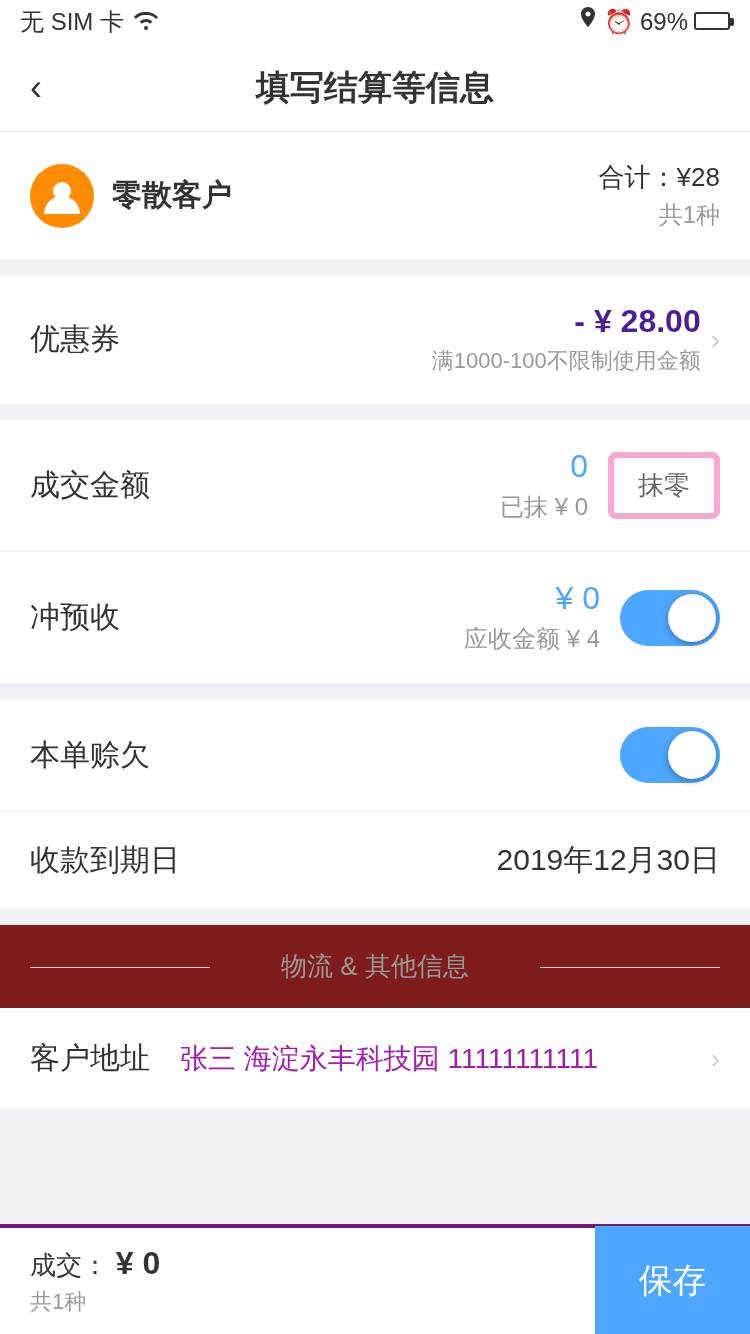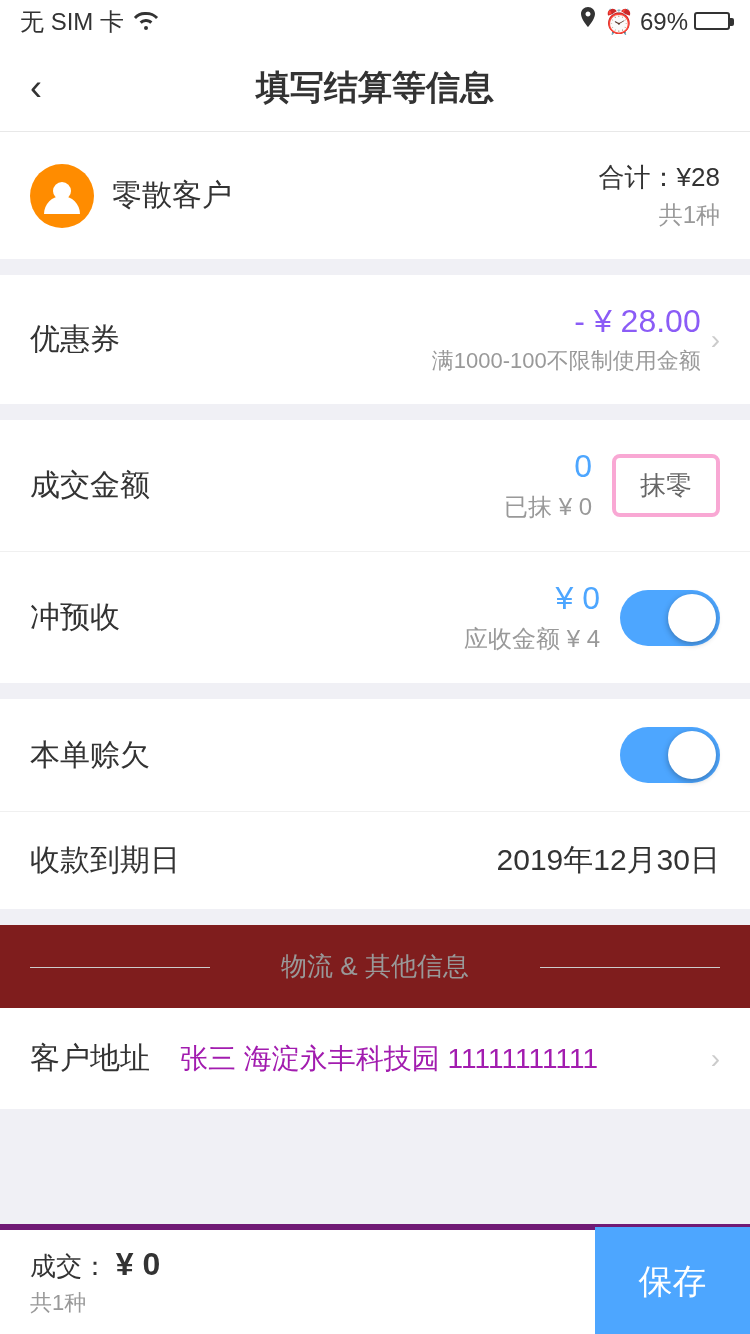--- a/index.html
+++ b/index.html
@@ -70,20 +70,21 @@
       padding: 28px 30px;
       display: flex;
       align-items: center;
       justify-content: space-between;
       margin-bottom: 16px;
     }
     .customer-left {
       display: flex;
       align-items: center;
       gap: 18px;
+      font-weight: bold;
     }
     .avatar {
       width: 64px;
       height: 64px;
       border-radius: 50%;
       background: #ff8c00;
       display: flex;
       align-items: center;
       justify-content: center;
     }
@@ -97,21 +98,21 @@
     .coupon-row {
       background: #fff;
       padding: 28px 30px;
       display: flex;
       align-items: center;
       justify-content: space-between;
       margin-bottom: 16px;
     }
     .coupon-label { font-size: 30px; color: #333; }
     .coupon-right { text-align: right; }
-    .coupon-amount { font-size: 32px; color: #8b5cf6; font-weight: 400; }
+    .coupon-amount { font-size: 32px; color: #4c1d95; font-weight: 700; }
     .coupon-desc { font-size: 22px; color: #999; margin-top: 6px; }
     .coupon-arrow { font-size: 28px; color: #ccc; margin-left: 10px; }
     .coupon-right-wrap { display: flex; align-items: center; }
 
     
     .section-card {
       background: #fff;
       margin-bottom: 16px;
     }
     .field-row {
@@ -122,21 +123,21 @@
       border-bottom: 1px solid #f0f0f0;
     }
     .field-row:last-child { border-bottom: none; }
     .field-label { font-size: 30px; color: #333; }
     .field-right { text-align: right; }
     .field-value-blue { font-size: 32px; color: #4da6ff; }
     .field-sub { font-size: 24px; color: #999; margin-top: 6px; }
 
     
     .round-off-btn {
-      border: 4px solid #f9a8d4;
+      border: 6px solid #f9a8d4;
       border-radius: 8px;
       padding: 10px 24px;
       font-size: 26px;
       color: #666;
       background: #fff;
       cursor: pointer;
       margin-left: 20px;
     }
     .field-right-row { display: flex; align-items: center; }
 
@@ -195,21 +196,21 @@
     
     .bottom-bar {
       position: fixed;
       bottom: 0;
       left: 0;
       width: 750px;
       height: 110px;
       background: #fff;
       display: flex;
       align-items: center;
-      border-top: 6px solid #701a75;
+      border-top: 4px solid #701a75;
     }
     .bottom-info {
       flex: 1;
       padding: 0 30px;
     }
     .bottom-deal { font-size: 26px; color: #333; }
     .bottom-amount { font-size: 32px; color: #333; font-weight: 600; display: inline; }
     .bottom-count { font-size: 22px; color: #999; margin-top: 4px; }
     .btn-hold {
       width: 180px;

